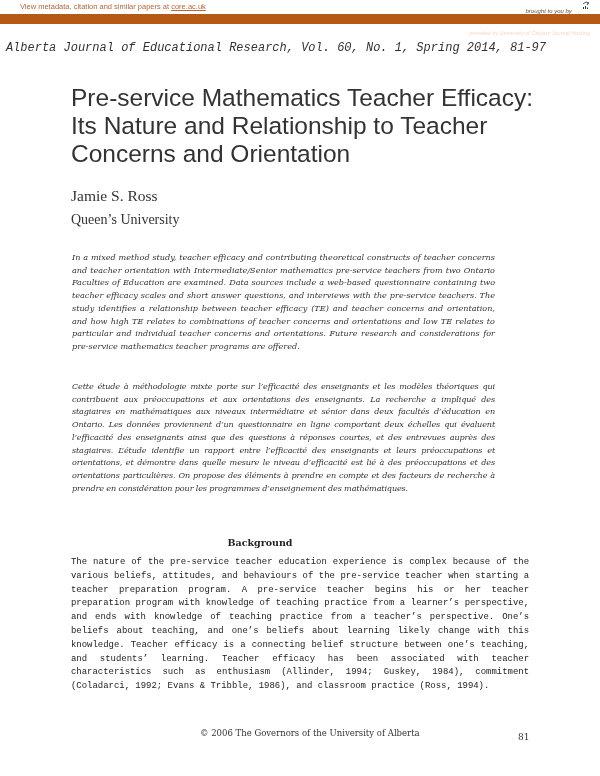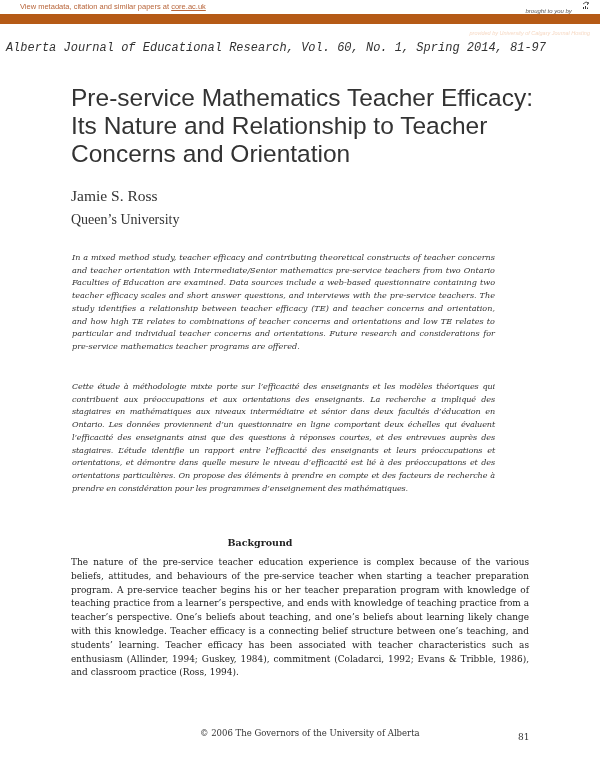--- a/index.html
+++ b/index.html
@@ -14,21 +14,21 @@
   .provided { position:absolute; right:10px; top:15.5px; font-family:"Liberation Sans", sans-serif; font-size:5.5px; font-style:italic; color:#f6d9c4; }
   .journal { position:absolute; right:54px; top:41px; font-family:Liberation Mono, monospace; font-style:italic; font-size:12px; color:#333; }
   .title { position:absolute; left:71px; top:84px; width:470px; font-family:Liberation Sans, sans-serif; font-size:24.5px; line-height:28px; color:#333; }
   .author { position:absolute; left:71px; top:187px; font-family:"Liberation Serif", serif; font-size:15.5px; color:#333; }
   .affil { position:absolute; left:71px; top:212px; font-family:"Liberation Serif", serif; font-size:14px; color:#333; }
   .abstract { position:absolute; left:72px; width:423px; font-family:"DejaVu Serif", serif; font-style:italic; font-size:8.1px; line-height:12.7px; text-align:justify; color:#333; }
   .abstract-en { top:251px; }
   .abstract-fr { top:380px; letter-spacing:-0.15px; }
   .heading { position:absolute; left:0; width:520px; top:537px; text-align:center; font-family:"DejaVu Serif", serif; font-weight:bold; font-size:9.5px; color:#222; }
   .body { position:absolute; left:71px; width:458px; top:556px; font-family:"DejaVu Serif", serif; font-size:8.95px; line-height:13.8px; text-align:justify; color:#222; }
-  .body p { margin:0; }
+  .body p { margin:0;font-family:Liberation Mono, monospace; }
   .body p.indent { text-indent:18px; }
   .footer { position:absolute; left:200px; top:728px; font-family:"DejaVu Serif", serif; font-size:8.5px; color:#333; }
   .pagenum { position:absolute; left:518px; top:732px; font-family:"DejaVu Serif", serif; font-size:9px; color:#333; }
 </style>
 </head>
 <body>
 
 <div class="topbar">
   <div class="meta-link">
     <span>View metadata, citation and similar papers at </span><a>core.ac.uk</a>

